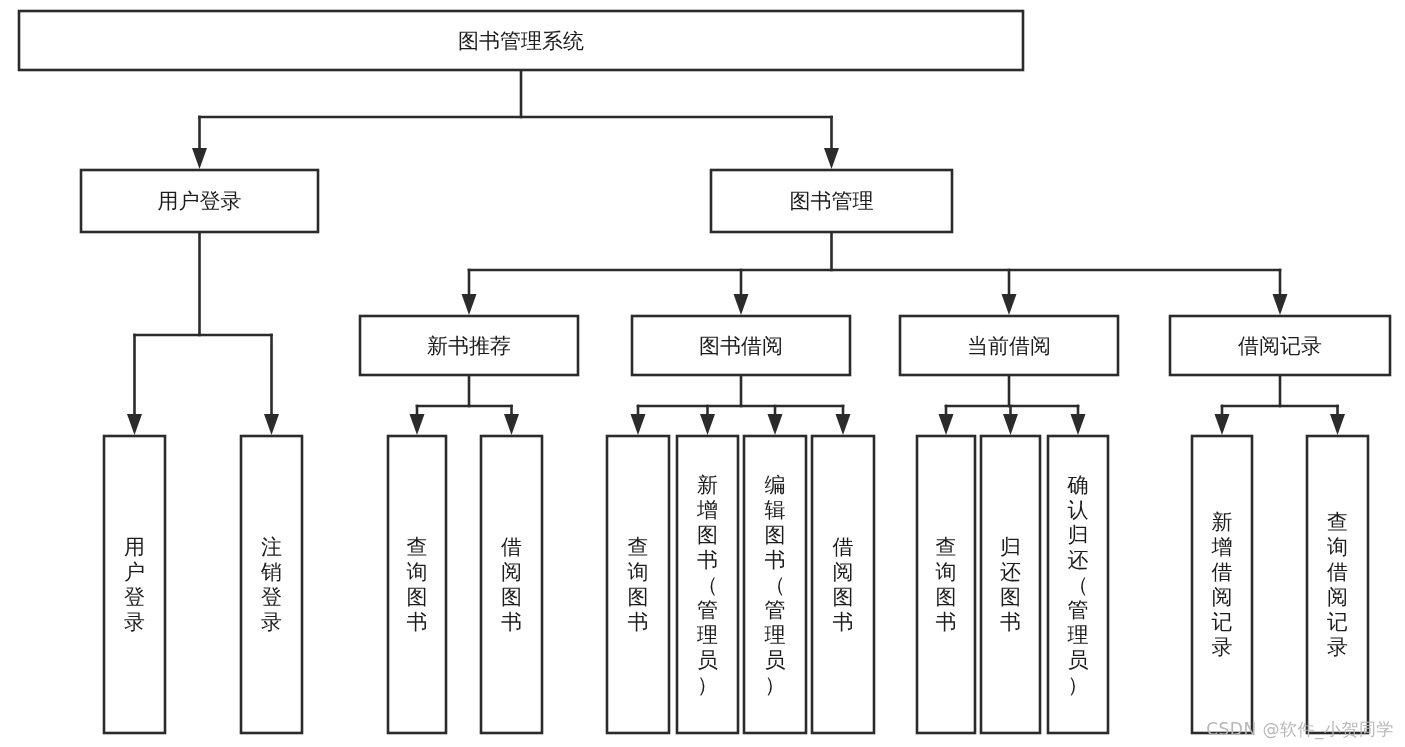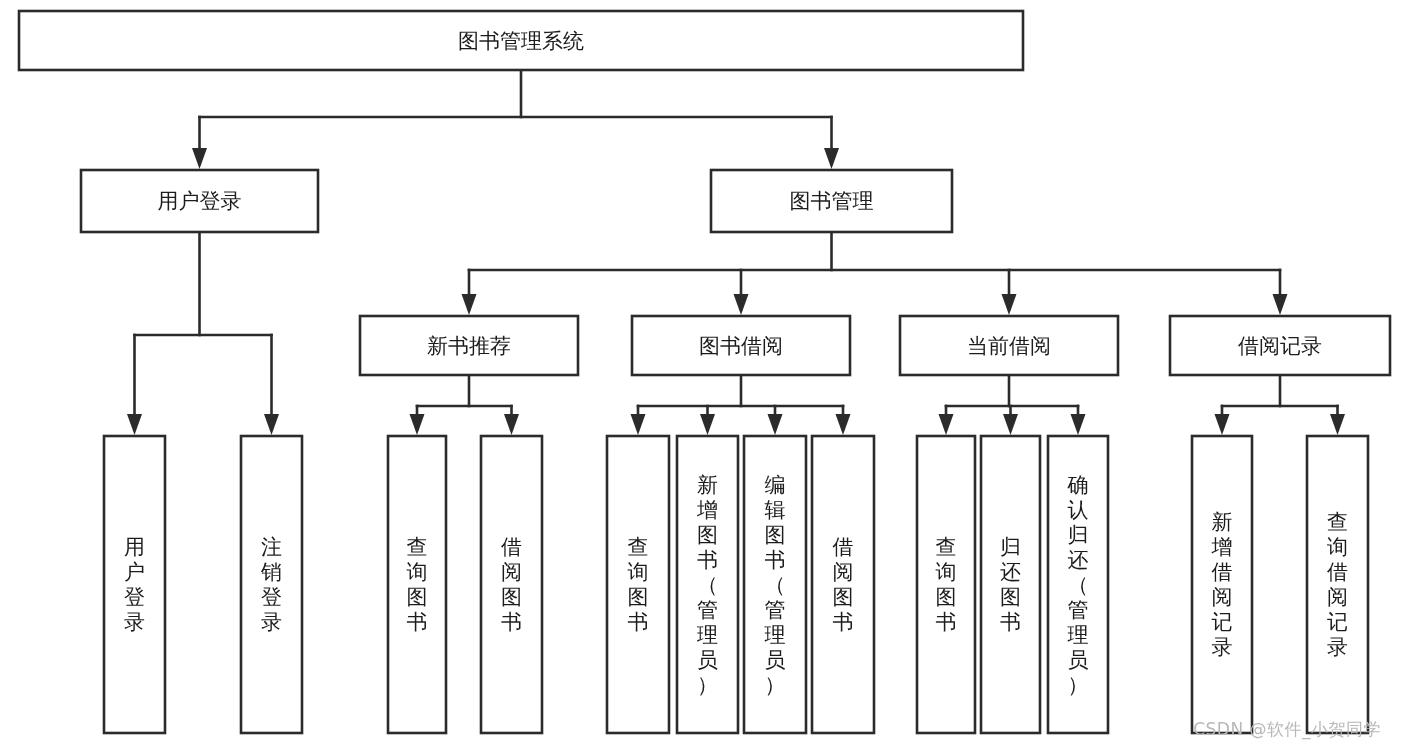--- a/index.html
+++ b/index.html
@@ -51,21 +51,21 @@
     dominant-baseline: middle;
   }
   .node-label-vertical {
     fill: #1c1c1c;
     font-family: "DejaVu Sans", "Liberation Sans", sans-serif;
     font-size: 21px;
     text-anchor: middle;
   }
   .watermark {
     position: absolute;
-    right: 24px;
+    right: 11px;
     bottom: 6px;
     font-family: "DejaVu Sans", "Liberation Sans", sans-serif;
     font-size: 17px;
     color: #b8b8b8;
     letter-spacing: 0.5px;
     white-space: nowrap;
     pointer-events: none;
   }
 </style>
 </head>

